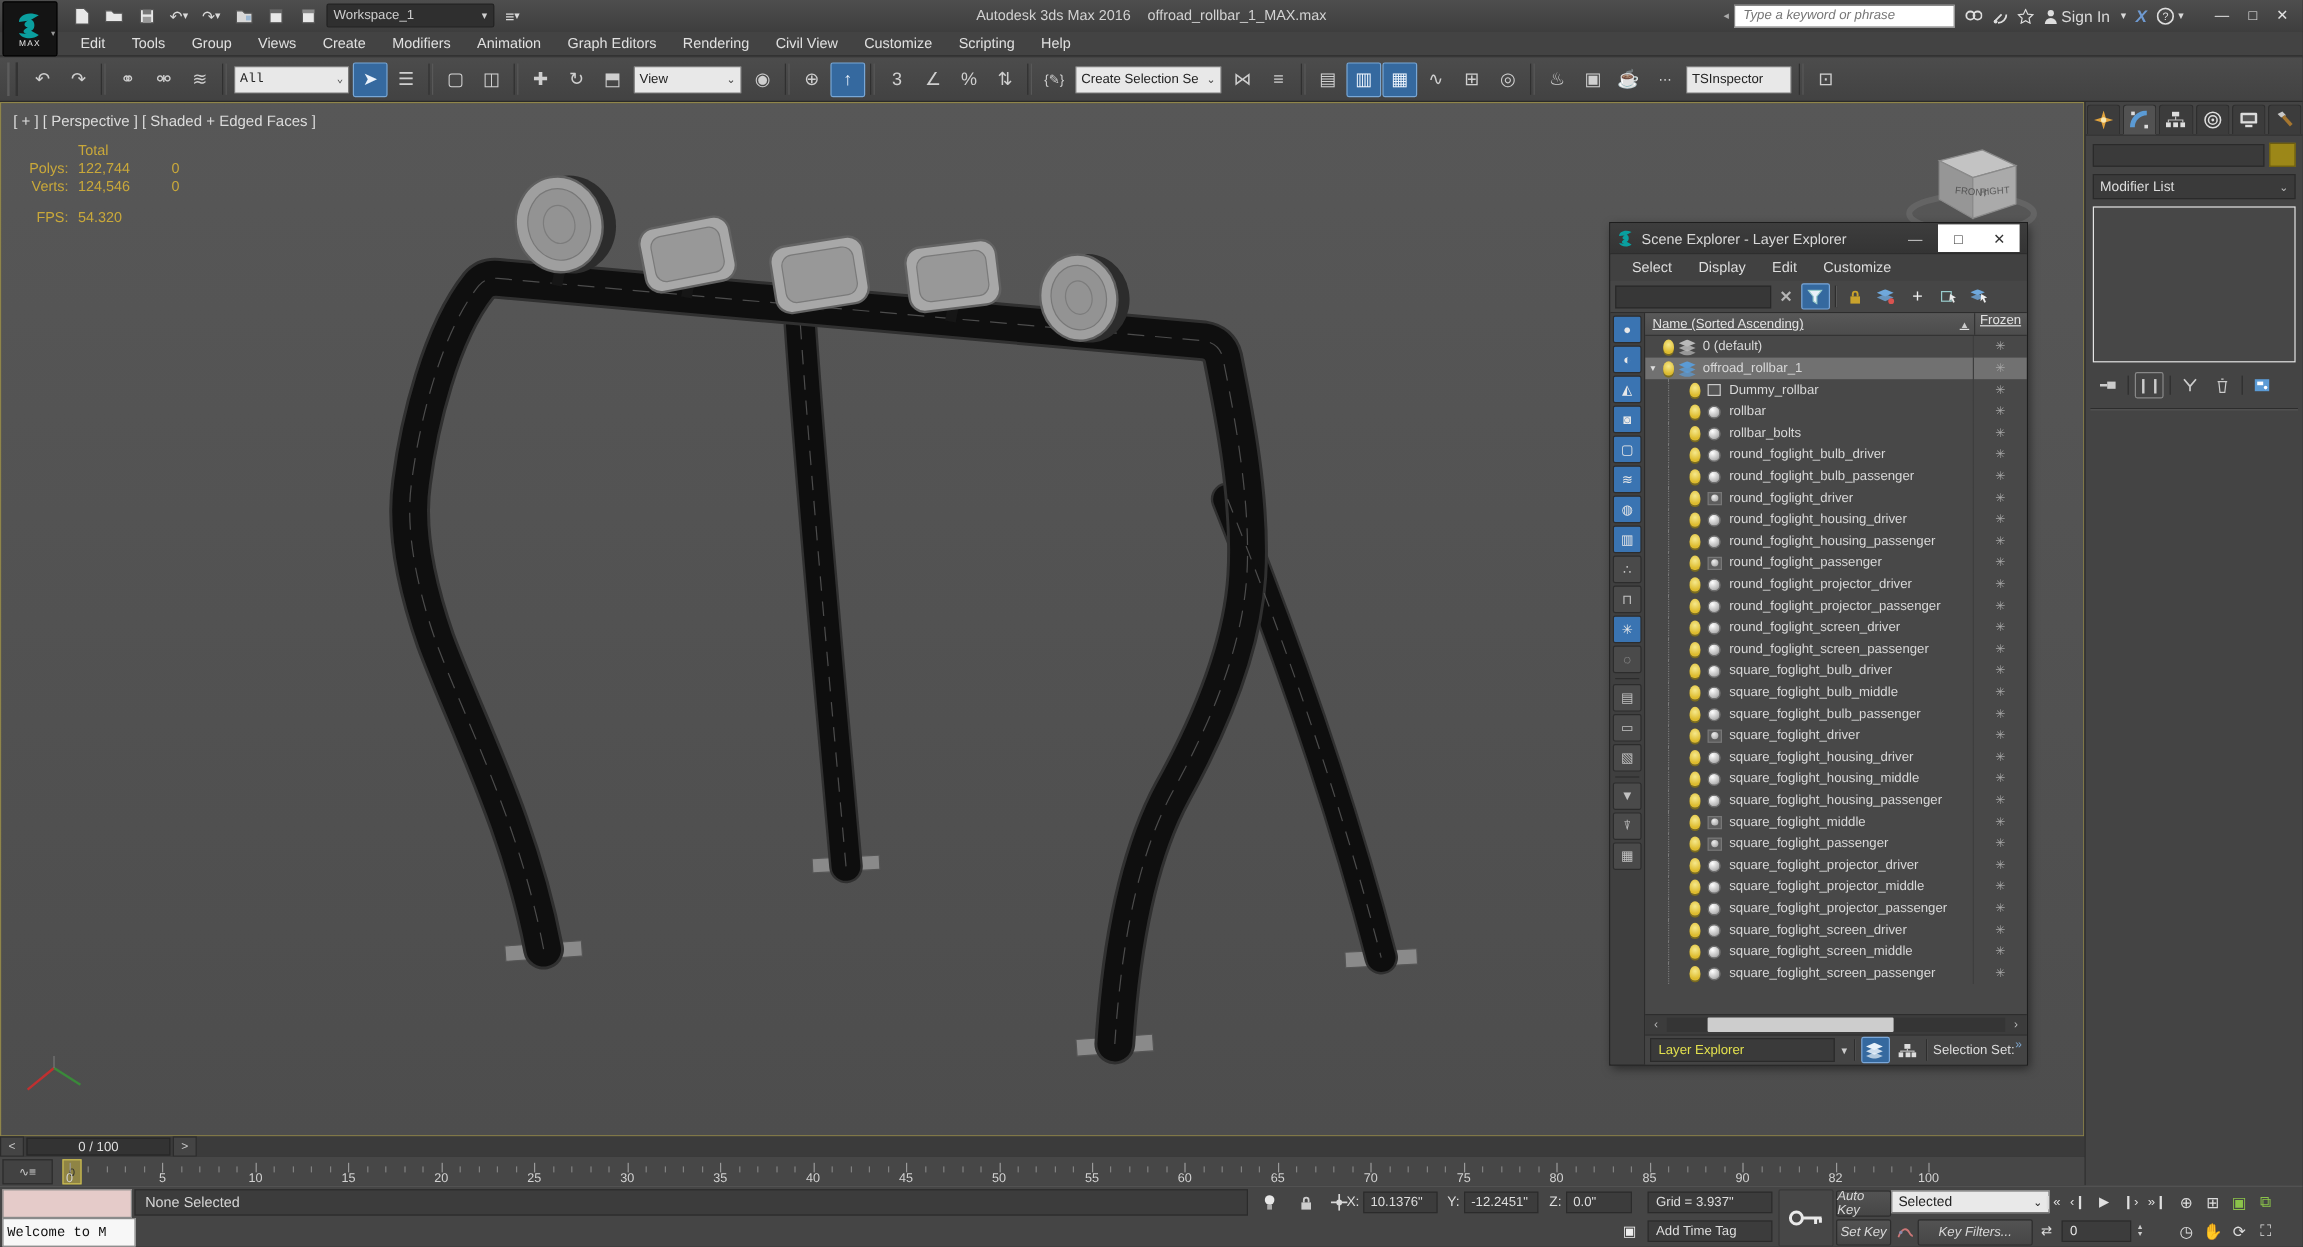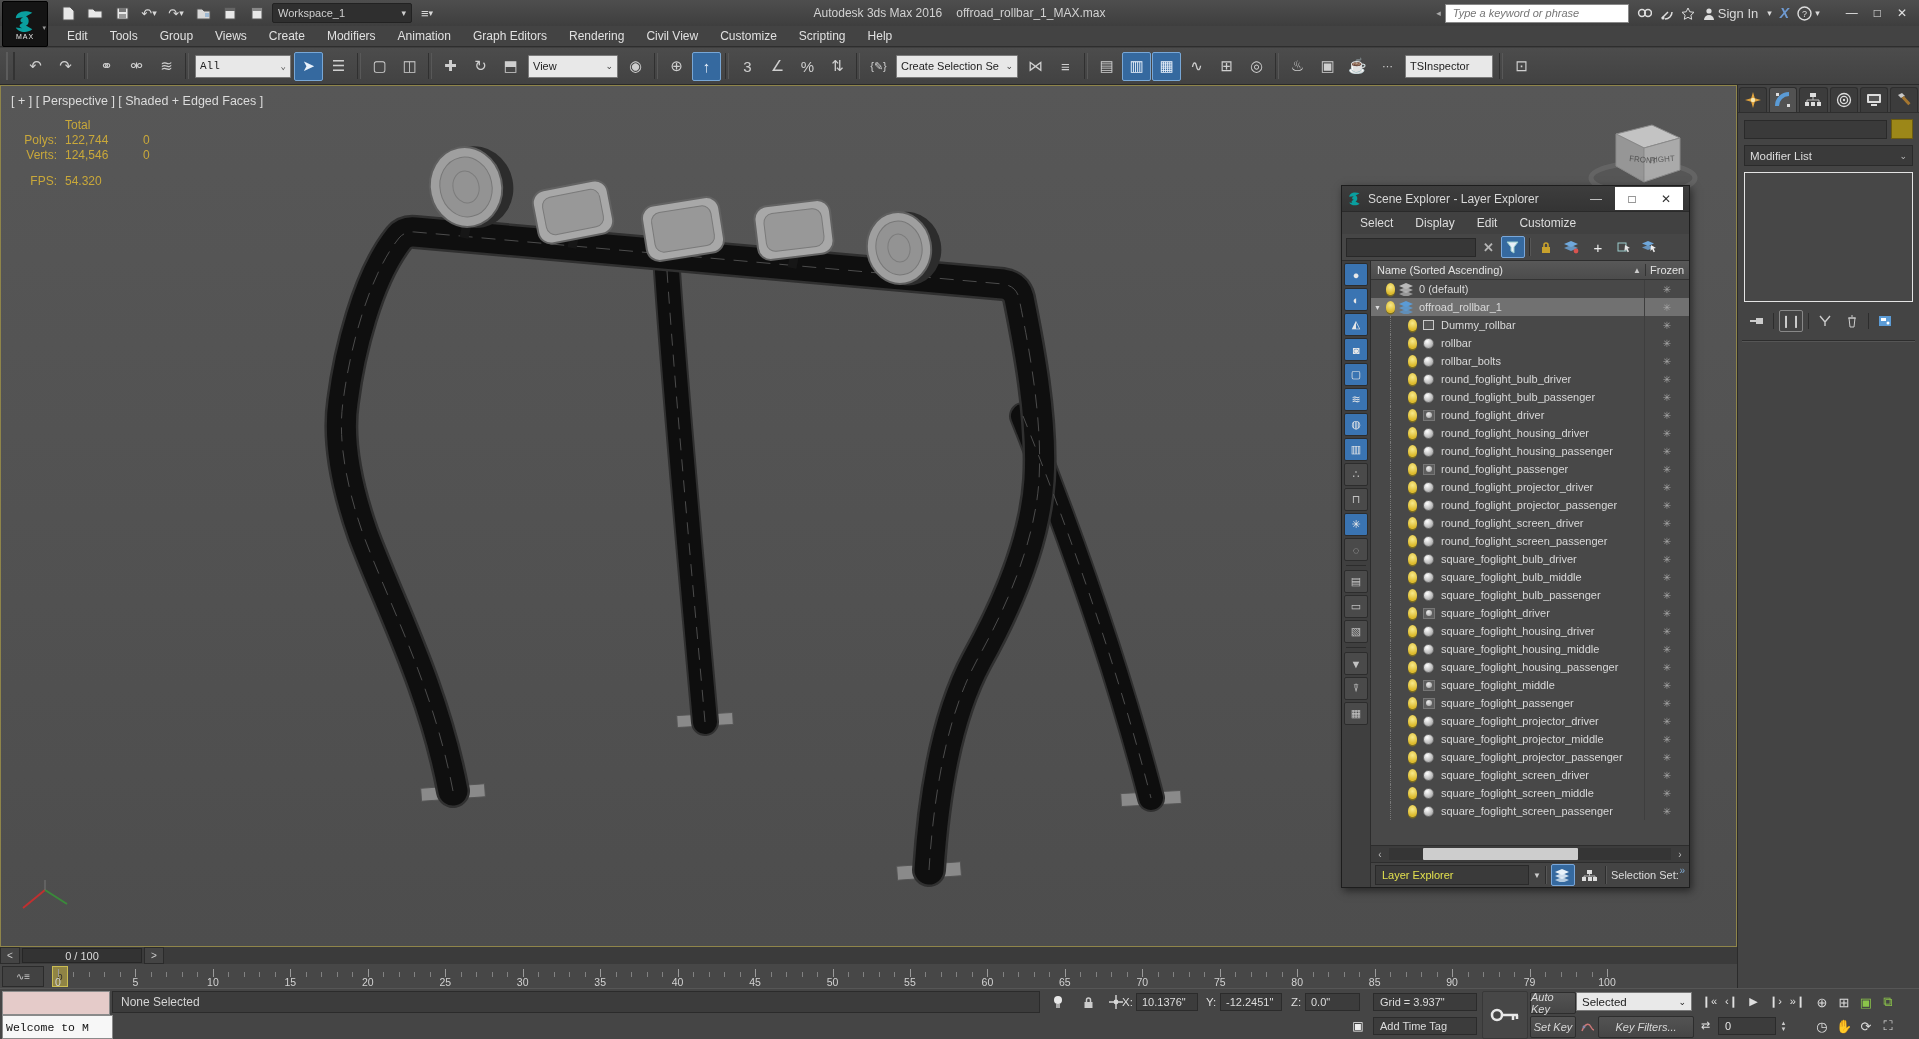--- a/index.html
+++ b/index.html
@@ -66,21 +66,21 @@
   .se-x{color:#b5b5b5;font-size:13px;font-weight:bold;padding:0 3px;}
   .se-ibtn{width:22px;height:20px;display:flex;align-items:center;justify-content:center;border-radius:2px;color:#cfcfcf;}
   .se-ibtn.on{background:#35699f;border:1px solid #7aa7d9;}
   .se-body{flex:1;display:flex;min-height:0;}
   .se-strip{width:28px;background:#3f3f3f;display:flex;flex-direction:column;align-items:center;padding-top:2px;gap:2px;border-right:1px solid #2c2c2c;}
   .fsq{width:22px;height:21px;display:flex;align-items:center;justify-content:center;font-size:11px;color:#e8e8e8;border-radius:2px;border:1px solid #2c2c2c;}
   .fsq.on{background:#3a74b2;}
   .fsq.off{background:#4a4a4a;color:#c2c2c2;}
   .fsep{width:20px;height:1px;background:#2c2c2c;margin:2px 0;}
   .se-table{flex:1;display:flex;flex-direction:column;min-width:0;background:#484848;}
-  .se-header{height:18px;display:flex;background:linear-gradient(#585858,#4c4c4c);border-bottom:1px solid #333;font-size:11px;color:#e2e2e2;align-items:center;}
+  .se-header{height:18px;display:flex;background:linear-gradient(#585858,#4c4c4c);border-bottom:1px solid #333;font-size:11px;color:#e2e2e2;text-decoration:underline;}
   .se-header .hn{flex:1;padding-left:6px;display:flex;align-items:center;}
   .se-header .hn .sort{margin-left:auto;margin-right:4px;font-size:8px;color:#ccc;}
   .se-header .hf{width:44px;border-left:1px solid #333;padding-left:4px;box-sizing:border-box;}
   #se-rows{flex:1;overflow:hidden;}
   .se-row{height:18px;display:flex;align-items:center;font-size:11px;color:#d8d8d8;}
   .se-row.sel{background:#717171;}
   .se-row .se-arrow{width:13px;text-align:center;font-size:7px;color:#ddd;flex:none;}
   .se-guide{width:15px;height:100%;border-left:1px dotted #787878;margin-left:6px;flex:none;}
   .se-bulb{width:9px;height:12px;flex:none;margin:0 4px 0 2px;background:radial-gradient(circle at 50% 35%,#f6e88a,#ddbb2e 70%);border-radius:50% 50% 42% 42%;box-shadow:0 1.5px 0 #7c6d1e;}
   .se-typeicon{width:15px;height:13px;flex:none;margin-right:5px;display:flex;align-items:center;justify-content:center;}
@@ -135,21 +135,21 @@
   #statusline{position:absolute;left:112px;top:2px;width:928px;height:22px;display:flex;align-items:center;padding-left:8px;color:#d5d5d5;font-size:12px;}
   #promptline{position:absolute;left:112px;top:26px;width:1230px;height:22px;display:flex;align-items:center;padding-left:8px;color:#d5d5d5;font-size:12px;}
   .sb-ico{position:absolute;width:24px;height:22px;display:flex;align-items:center;justify-content:center;color:#d8d8d8;font-size:13px;}
   .coordlbl{position:absolute;top:2px;height:22px;display:flex;align-items:center;color:#ddd;font-size:11.5px;}
   .coordfld{position:absolute;top:4px;height:18px;display:flex;align-items:center;padding-left:5px;color:#ddd;font-size:11px;}
   #gridbox{position:absolute;left:1373px;top:4px;width:104px;height:18px;display:flex;align-items:center;padding-left:6px;color:#ddd;font-size:11px;}
   #timetag{position:absolute;left:1373px;top:28px;width:104px;height:18px;display:flex;align-items:center;padding-left:6px;color:#ddd;font-size:11px;}
   #tagicon{position:absolute;left:1348px;top:28px;width:20px;height:18px;display:flex;align-items:center;justify-content:center;color:#eee;font-size:12px;}
   #keybig{position:absolute;left:1482px;top:2px;width:44px;height:46px;display:flex;align-items:center;justify-content:center;color:#e8e8e8;border:1px solid #383838;background:#474747;border-radius:2px;font-size:22px;}
   .sb-btn{position:absolute;height:20px;background:linear-gradient(#535353,#464646);border:1px solid #2d2d2d;color:#d8d8d8;font-size:11px;display:flex;align-items:center;justify-content:center;border-radius:2px;font-style:italic;}
-  #seldd{position:absolute;left:1576px;top:3px;width:116px;height:19px;background:#e9e9e9;border:1px solid #7a7a7a;color:#222;font-size:11.5px;display:flex;align-items:center;justify-content:space-between;padding:0 5px;box-sizing:border-box;}
+  #seldd{position:absolute;left:1576px;top:3px;width:132px;height:19px;background:#e9e9e9;border:1px solid #7a7a7a;color:#222;font-size:11.5px;display:flex;align-items:center;justify-content:space-between;padding:0 5px;box-sizing:border-box;}
   .pb{position:absolute;top:3px;width:19px;height:19px;display:flex;align-items:center;justify-content:center;color:#e0e0e0;font-size:11px;}
   .pb2{position:absolute;top:27px;height:19px;display:flex;align-items:center;justify-content:center;color:#e0e0e0;font-size:11px;}
   #framefld{position:absolute;left:1718px;top:28px;width:58px;height:18px;display:flex;align-items:center;padding-left:6px;color:#e5e5e5;font-size:11px;}
   #framespin{position:absolute;left:1778px;top:28px;width:11px;height:18px;display:flex;flex-direction:column;align-items:center;justify-content:center;color:#ccc;font-size:6px;line-height:6px;}
   .nav{position:absolute;width:20px;height:20px;display:flex;align-items:center;justify-content:center;color:#dcdcdc;font-size:13px;}
   .nav.green{color:#8bc34a;}
   .chev{font-size:9px;}
 </style>
 </head>
 <body>
@@ -1079,21 +1079,21 @@
         <span class="tick minor" style="left: 1361.63px;"></span>
         <span class="tick minor" style="left: 1377.12px;"></span>
         <span class="tick minor" style="left: 1392.61px;"></span>
         <span class="tick major" style="left: 1408.1px;"></span>
         <span class="ticklabel" style="left: 1408.1px;">90</span>
         <span class="tick minor" style="left: 1423.59px;"></span>
         <span class="tick minor" style="left: 1439.08px;"></span>
         <span class="tick minor" style="left: 1454.57px;"></span>
         <span class="tick minor" style="left: 1470.06px;"></span>
         <span class="tick major" style="left: 1485.55px;"></span>
-        <span class="ticklabel" style="left: 1485.55px;">79</span>
+        <span class="ticklabel" style="left: 1485.55px;">82</span>
         <span class="tick minor" style="left: 1501.04px;"></span>
         <span class="tick minor" style="left: 1516.53px;"></span>
         <span class="tick minor" style="left: 1532.02px;"></span>
         <span class="tick minor" style="left: 1547.51px;"></span>
         <span class="tick major" style="left: 1563px;"></span>
         <span class="ticklabel" style="left: 1563px;">100</span>
       </div>
   </div>
 
   <div id="statusbar">

